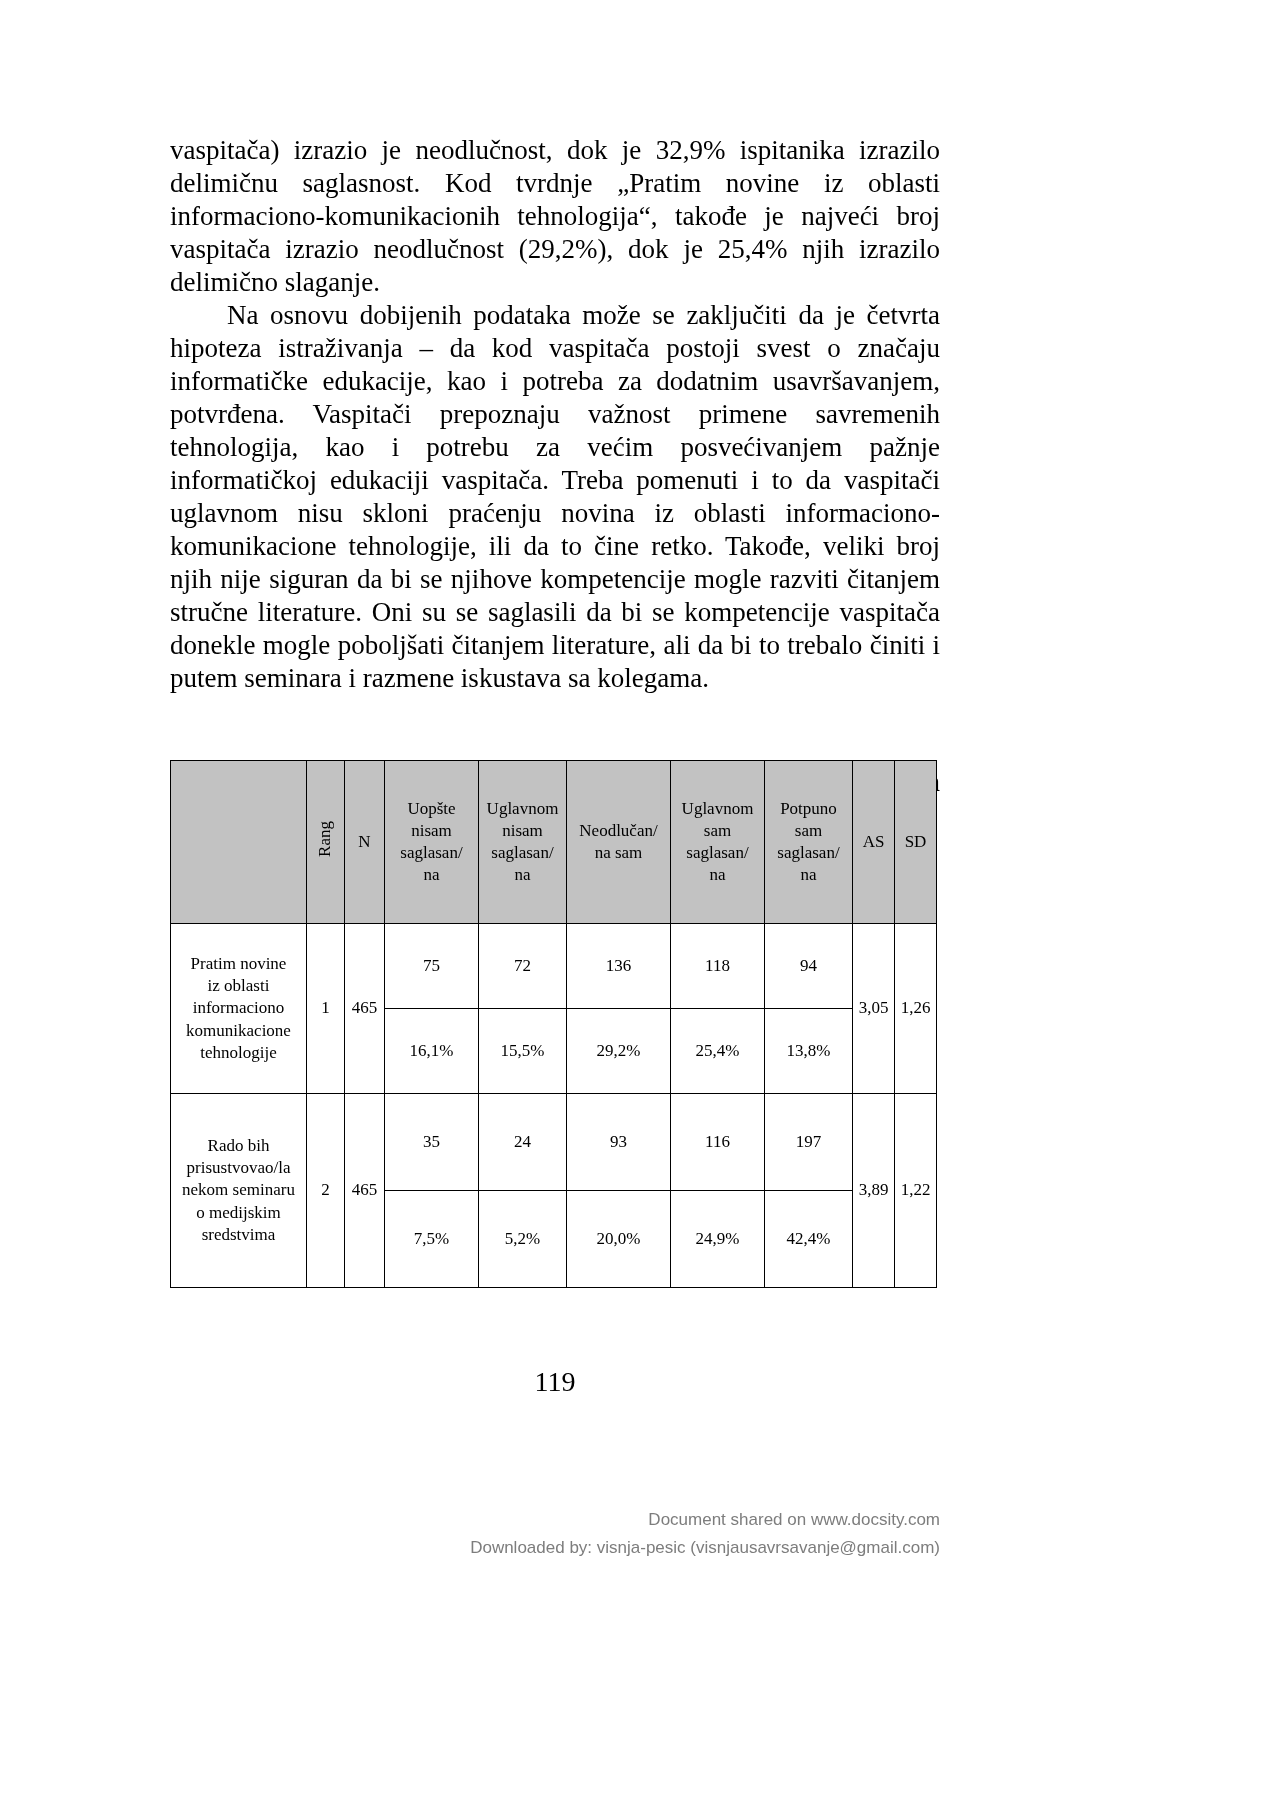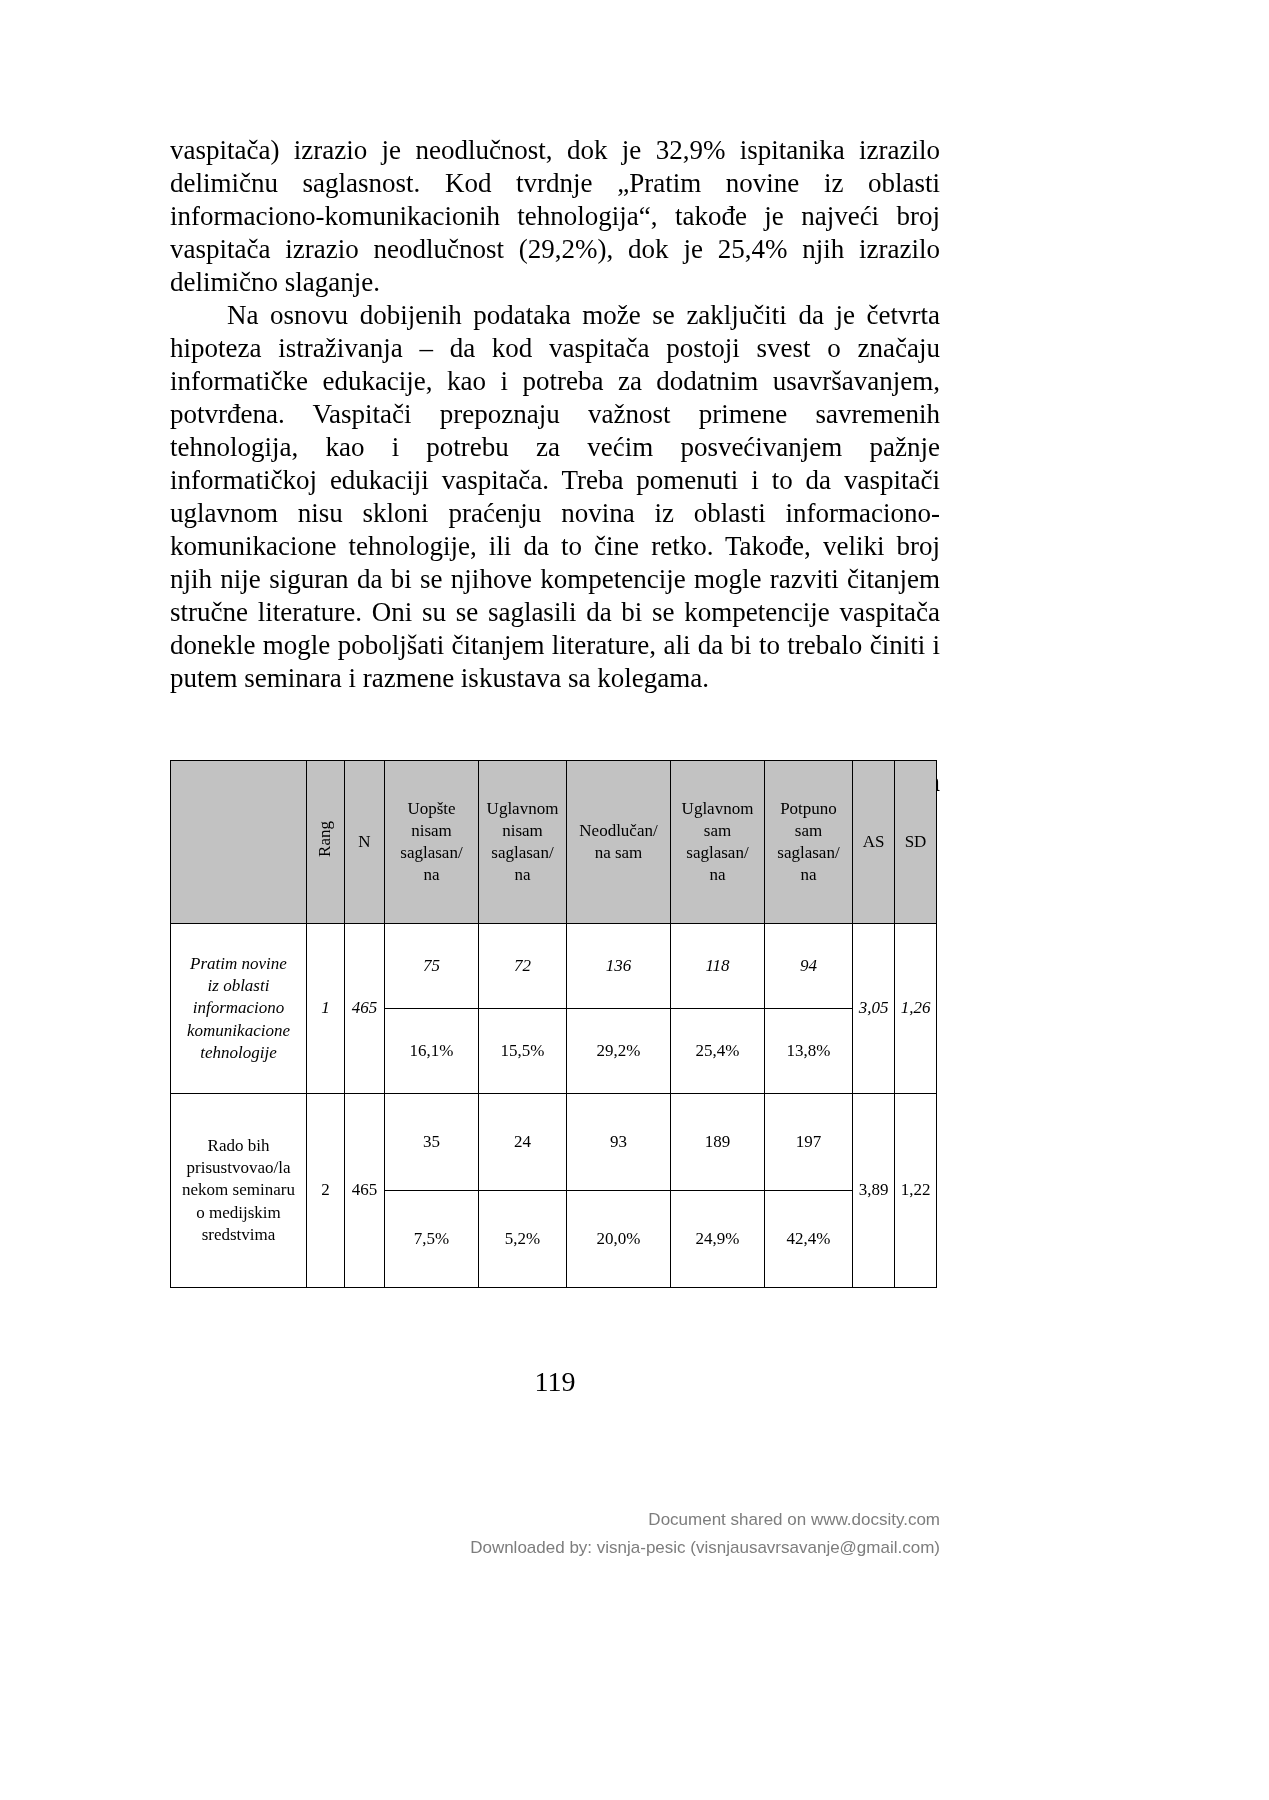--- a/index.html
+++ b/index.html
@@ -60,21 +60,21 @@
   table.stats td.label-cell {
     white-space: pre-line;
     background: #ffffff;
   }
   .vertical-text {
     display: inline-block;
     writing-mode: vertical-rl;
     transform: rotate(180deg);
     white-space: nowrap;
   }
-  tr.sub-r1a td { height: 85px; font-style: italic; }
+  tr.sub-r1a td { height: 85px; }
   tr.sub-r1b td { height: 85px; }
   tr.sub-r2a td { height: 97px; }
   tr.sub-r2b td { height: 97px; }
   .page-number {
     position: absolute;
     left: 170px; top: 1366px;
     width: 770px;
     text-align: center;
     font-size: 28px;
   }
@@ -169,21 +169,21 @@
         <td class="label-cell" rowspan="2">Rado bih
 prisustvovao/la
 nekom seminaru
 o medijskim
 sredstvima</td>
         <td rowspan="2">2</td>
         <td rowspan="2">465</td>
         <td>35</td>
         <td>24</td>
         <td>93</td>
-        <td>189</td>
+        <td>116</td>
         <td>197</td>
         <td rowspan="2">3,89</td>
         <td rowspan="2">1,22</td>
       </tr>
       <tr class="sub-r2b">
         <td>7,5%</td>
         <td>5,2%</td>
         <td>20,0%</td>
         <td>24,9%</td>
         <td>42,4%</td>

